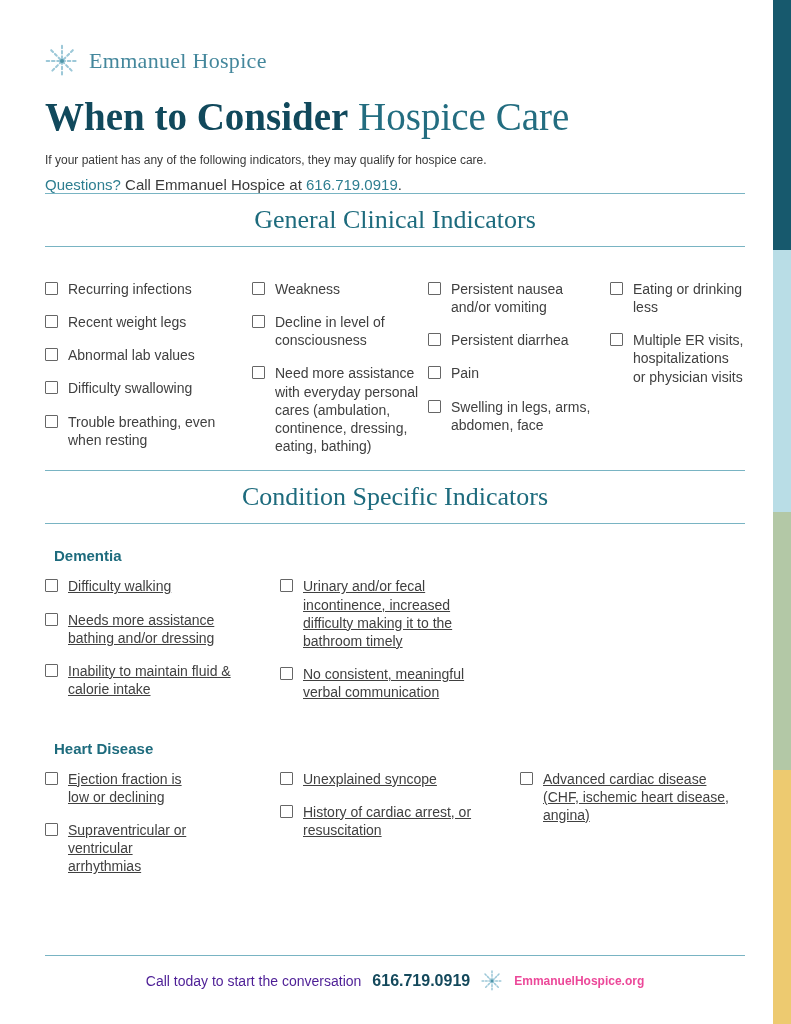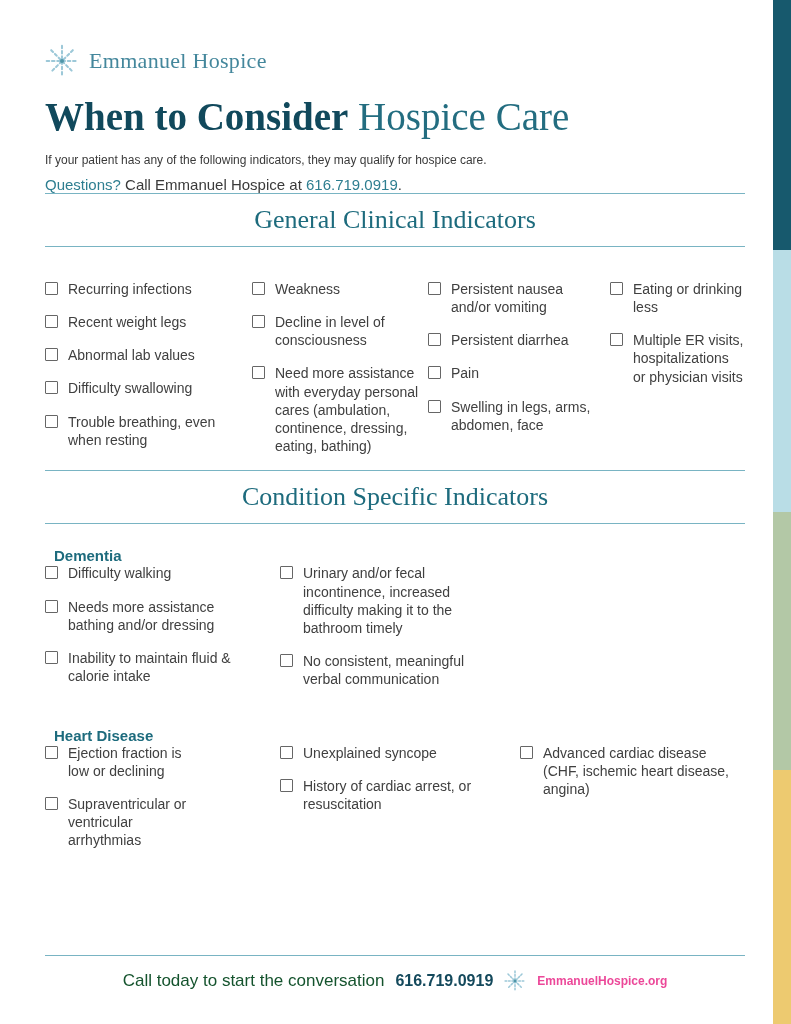--- a/index.html
+++ b/index.html
@@ -42,21 +42,21 @@
   .rule-top{margin-top:26px;}
   .section-heading{
     margin:11px 0;text-align:center;font-family:"Liberation Serif", serif;
     font-weight:400;font-size:26px;color:#1d6b7d;
   }
   .rule-cond-top{margin-top:24px;}
 
   
   .grid{display:grid;}
   .general-grid{grid-template-columns:207px 176px 182px 1fr;margin-top:33px;}
-  .cond-grid{grid-template-columns:235px 240px 1fr;}
+  .cond-grid{grid-template-columns:235px 240px 1fr;margin-top:13px;text-decoration:underline;}
   .check-item{display:flex;gap:10px;margin-bottom:15px;align-items:flex-start;}
   .checkbox{
     width:13px;height:13px;flex:0 0 13px;margin-top:2px;
     border:1.5px solid #666;border-radius:1px;background:#fff;box-sizing:border-box;
   }
   .check-label{font-size:14px;line-height:1.3;color:#404040;display:block;}
 
   .general-grid .col:nth-child(1) .check-label{max-width:160px;}
   .general-grid .col:nth-child(2) .check-label{max-width:150px;}
   .general-grid .col:nth-child(3) .check-label{max-width:143px;}
@@ -68,21 +68,21 @@
   .heart-grid .col:nth-child(2) .check-label{max-width:180px;}
   .heart-grid .col:nth-child(3) .check-label{max-width:190px;}
 
   .sub-heading{margin:23px 9px 0;font-size:15px;font-weight:700;color:#1d6b7d;}
 
   
   .footer-block{margin-top:auto;padding-bottom:32px;}
   .footer-line{
     margin-top:14px;display:flex;justify-content:center;align-items:center;gap:11px;
   }
-  .f-cta{font-size:17px;color:#14532d;}
+  .f-cta{font-size:14px;color:#4c1d95;}
   .f-phone{font-size:16px;font-weight:700;color:#14495c;}
   .f-site{font-size:12px;font-weight:700;color:#ec4899;}
   .logo-svg{display:block;}
 </style>
 </head>
 <body>
 
 <div class="page">
 
   <div class="edge-bar">

